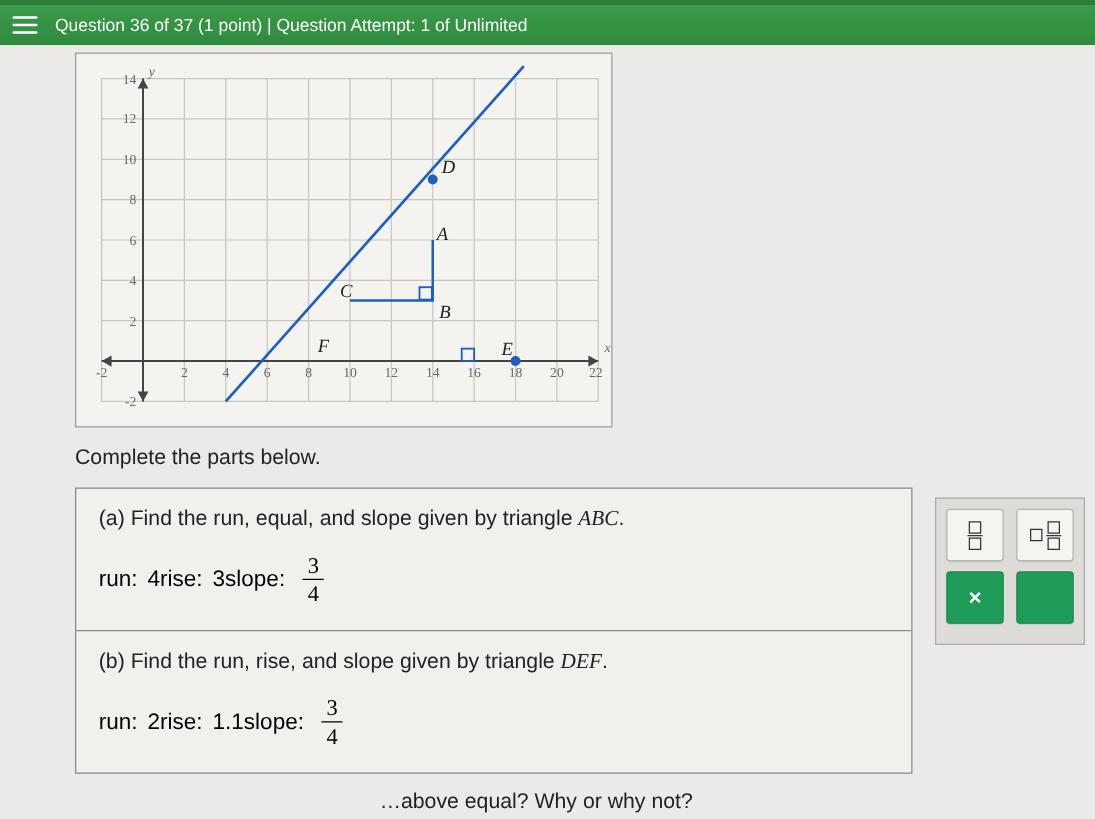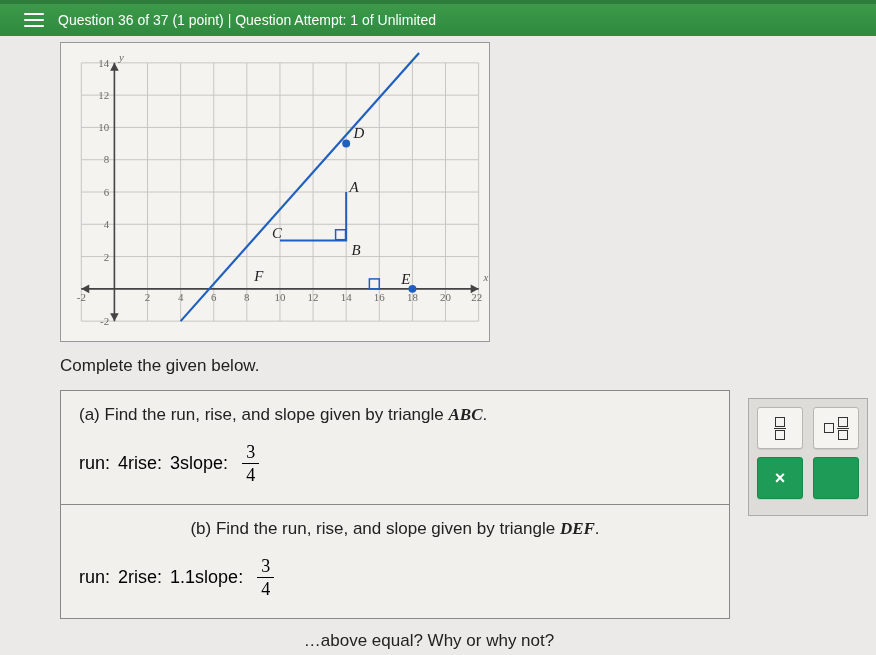--- a/index.html
+++ b/index.html
@@ -10,21 +10,21 @@
     height: 655px;
     overflow: hidden;
     position: relative;
   }
   .header {
     background: linear-gradient(#3c9a4a, #2f8a3d);
     color: #fff;
     height: 36px;
     display: flex;
     align-items: center;
-    padding: 0 24px;
+    padding: 0 10px;
     font-size: 14px;
     border-top: 4px solid #2f7d3b;
   }
   .menu-icon {
     width: 20px;
     height: 14px;
     margin-right: 14px;
     display: flex;
     flex-direction: column;
     justify-content: space-between;
@@ -53,27 +53,27 @@
   .question-table {
     margin-top: 14px;
     width: 670px;
     border: 1px solid #888;
     background: #f2f0ed;
   }
   .qcell {
     border-bottom: 1px solid #888;
     padding: 14px 18px 20px 18px;
   }
-  .qcell:last-child { border-bottom: none; text-align: center; }
+  .qcell:last-child { border-bottom: none; }
   .prompt {
     font-size: 17px;
     color: #222;
     margin-bottom: 18px;
   }
-  .prompt .mathit { font-style: italic; font-family: "Times New Roman", serif; font-weight: bold; }
+  .prompt .mathit { font-style: italic; font-family: "Times New Roman", serif; }
   .ans-row {
     display: flex;
     align-items: center;
     font-size: 18px;
   }
   .ans-item { display: flex; align-items: center; gap: 8px; }
   .frac {
     display: inline-flex;
     flex-direction: column;
     align-items: center;
@@ -227,27 +227,27 @@
         <text x="212" y="196">C</text>
         <text x="194" y="240">F</text>
         <text x="342" y="243">E</text>
       </g>
 
       <text x="425" y="240" font-size="11" fill="#6a6864" font-style="italic">x</text>
       <text x="58" y="18" font-size="11" fill="#6a6864" font-style="italic">y</text>
     </svg>
   </div>
 
-  <p class="instruction">Complete the given below.</p>
+  <p class="instruction">Complete the parts below.</p>
 
   <div class="question-table">
 
     <div class="qcell">
       <p class="prompt">
-        <span>(a) Find the run, rise, and slope given by triangle </span><span class="mathit">ABC</span><span>.</span>
+        <span>(a) Find the run, equal, and slope given by triangle </span><span class="mathit">ABC</span><span>.</span>
       </p>
       <div class="ans-row">
         <span class="ans-item">
           <span>run:</span>
           <span>4</span>
         </span>
         <span class="ans-item">
           <span>rise:</span>
           <span>3</span>
         </span>

